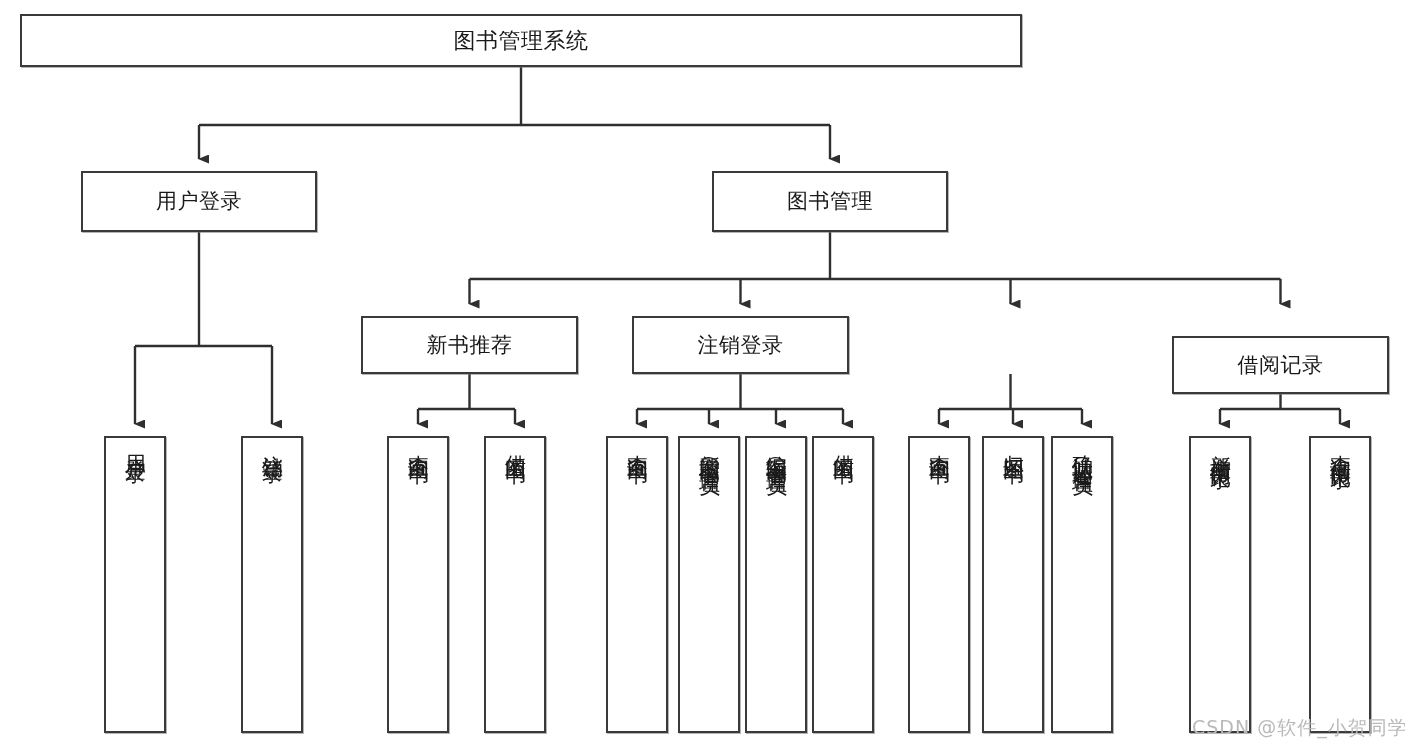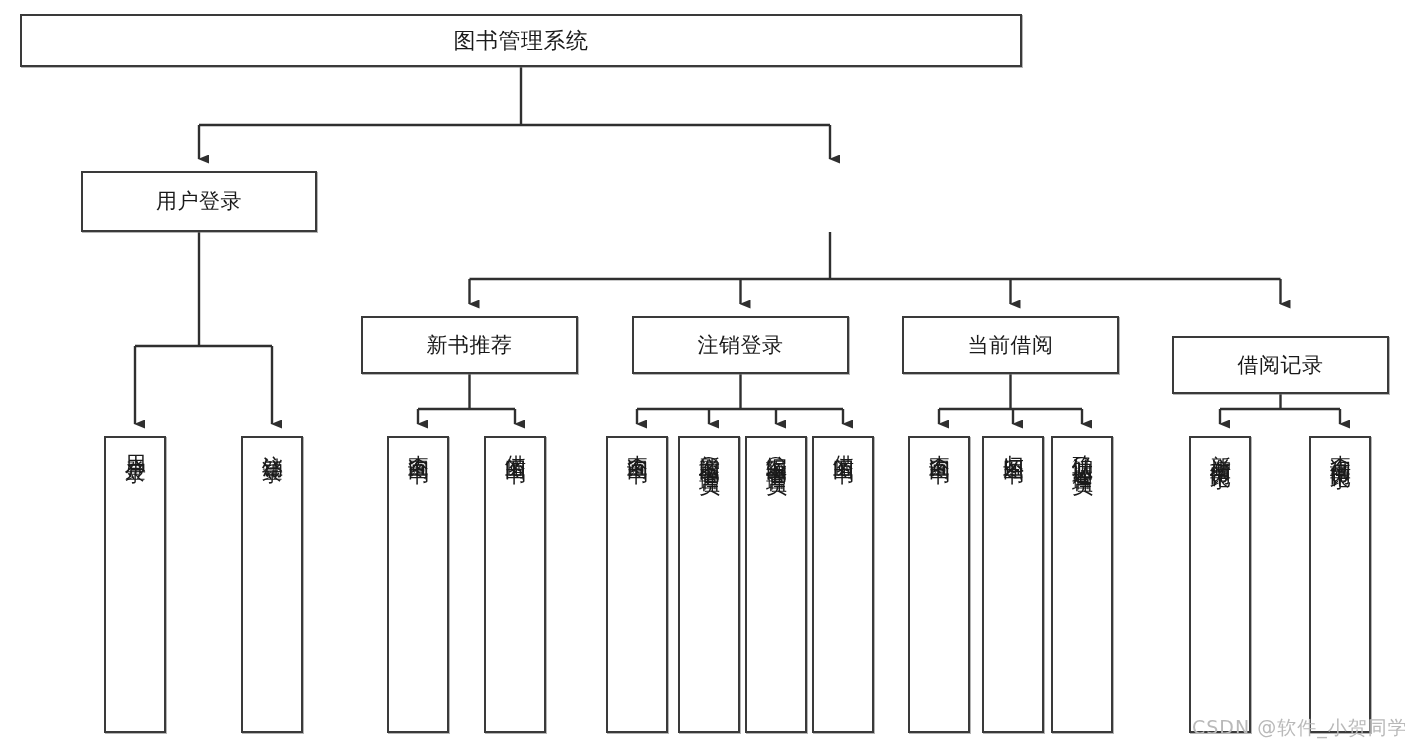--- a/index.html
+++ b/index.html
@@ -115,29 +115,29 @@
       </g>
   </svg>
 
   <div class="node root horiz" id="n-root" style="left: 20px; top: 14px; width: 1002px; height: 53px;">
     <span class="label">图书管理系统</span>
   </div>
 
   <div class="node horiz" id="n-l2-0" style="left: 81px; top: 171px; width: 236px; height: 61px;">
     <span class="label">用户登录</span>
   </div>
+  <div class="node horiz" id="n-l2-1" style="left: 712px; top: 171px; width: 236px; height: 61px;">
+    <span class="label">图书管理</span>
+  </div>
 
   <div class="node horiz" id="n-l3-0" style="left: 361px; top: 316px; width: 217px; height: 58px;">
     <span class="label">新书推荐</span>
   </div>
   <div class="node horiz" id="n-l3-1" style="left: 632px; top: 316px; width: 217px; height: 58px;">
     <span class="label">注销登录</span>
-  </div>
-  <div class="node horiz" id="n-l3-2" style="left: 902px; top: 316px; width: 217px; height: 58px;">
-    <span class="label">当前借阅</span>
   </div>
   <div class="node horiz" id="n-l3-3" style="left: 1172px; top: 316px; width: 217px; height: 58px; margin-top: 20px;">
     <span class="label">借阅记录</span>
   </div>
 
   <div class="node vert" id="n-l4-0" style="left: 104px; top: 436px; width: 62px; height: 297px;">
     <span class="label">用户登录</span>
   </div>
   <div class="node vert" id="n-l4-1" style="left: 241px; top: 436px; width: 62px; height: 297px;">
     <span class="label">注销登录</span>

